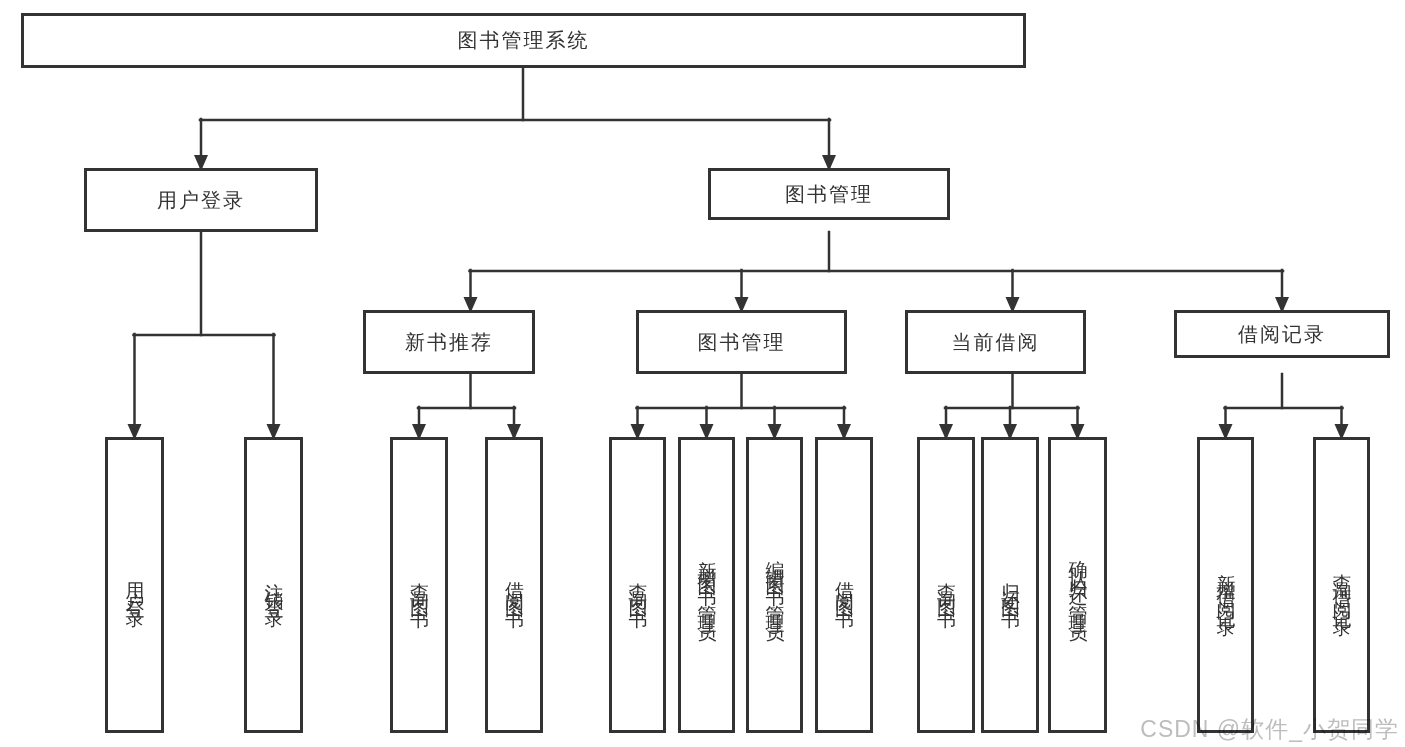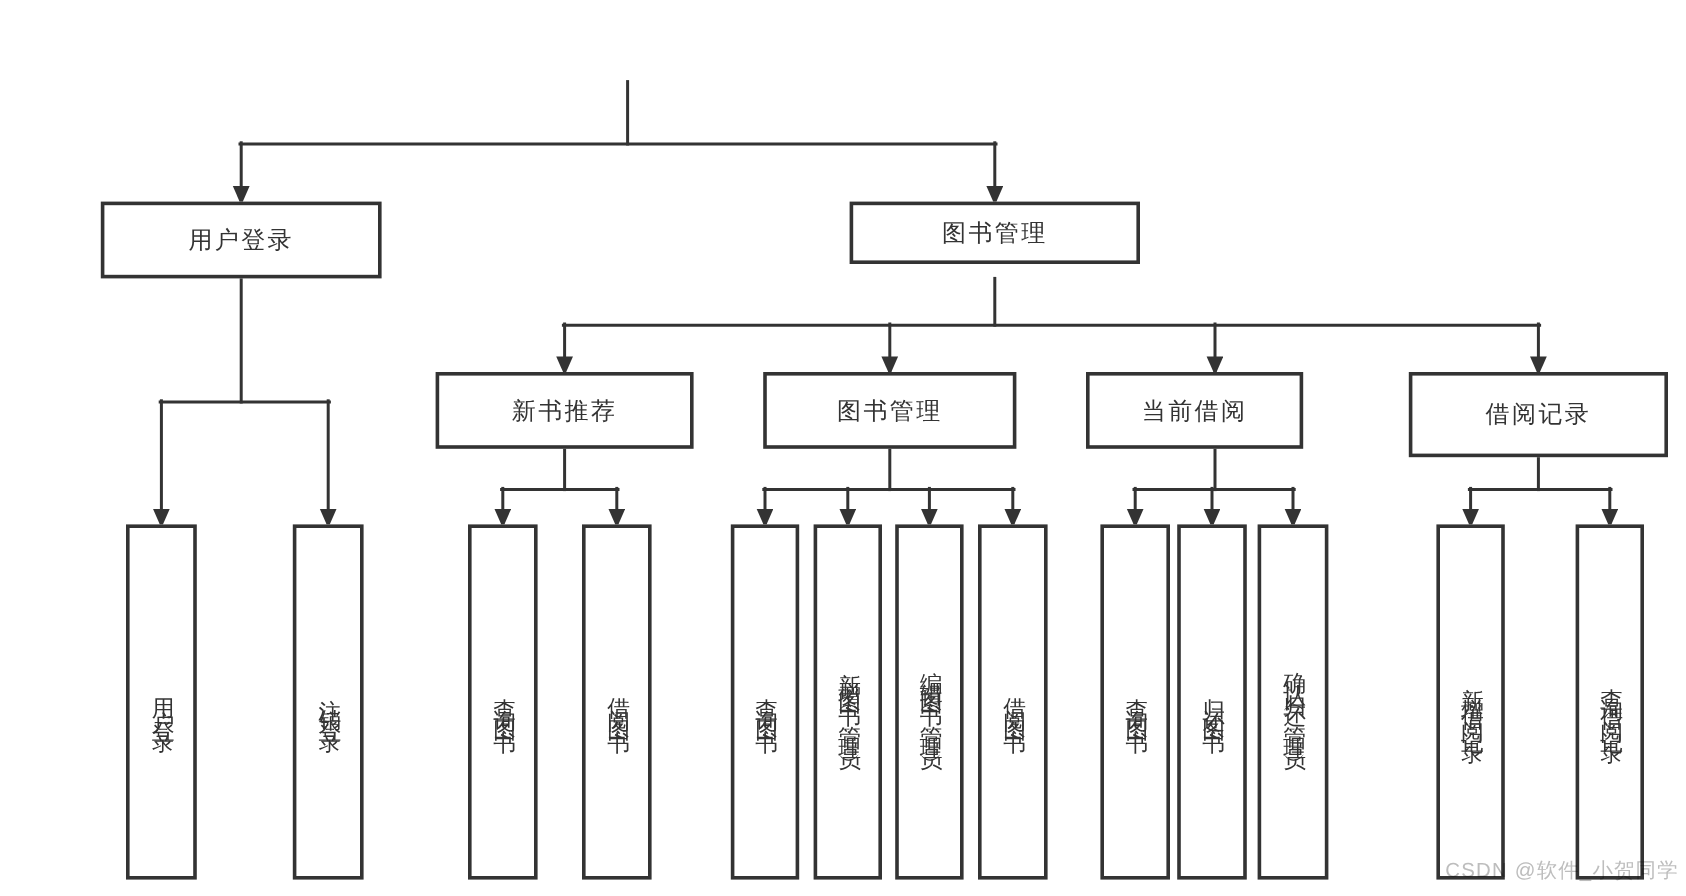--- a/index.html
+++ b/index.html
@@ -38,21 +38,21 @@
   svg.connectors{
     position:absolute;
     left:0;top:0;
     width:1405px;height:747px;
     pointer-events:none;
   }
   .watermark{
     position:absolute;
     top:714px;
     right:6px;
-    font-size:17px;
+    font-size:23px;
     letter-spacing:1px;
     color:#bdbdbd;
     mix-blend-mode:multiply;
     white-space:nowrap;
   }
 </style>
 </head>
 <body>
 
 <div id="canvas">
@@ -100,38 +100,41 @@
       <path d="M1010 407 V440" marker-end="url(#ah)"></path>
       <path d="M1077.5 407 V440" marker-end="url(#ah)"></path>
 
       <path d="M1282 374 V408"></path>
       <path d="M1224.5 408 H1342.5"></path>
       <path d="M1225.5 407 V440" marker-end="url(#ah)"></path>
       <path d="M1341.5 407 V440" marker-end="url(#ah)"></path>
     </g>
   </svg>
 
+  <div class="box" style="left:21px;top:13px;width:1005px;height:55px">
+    <span class="hlabel">图书管理系统</span>
+  </div>
 
   <div class="box" style="left:84px;top:168px;width:234px;height:64px">
     <span class="hlabel">用户登录</span>
   </div>
   <div class="box" style="left:708px;top:168px;width:242px;height:52px">
     <span class="hlabel">图书管理</span>
   </div>
 
-  <div class="box" style="left:363px;top:310px;width:215px;height:64px">
+  <div class="box" style="left:363px;top:310px;width:172px;height:64px">
     <span class="hlabel">新书推荐</span>
   </div>
   <div class="box" style="left:636px;top:310px;width:211px;height:64px">
     <span class="hlabel">图书管理</span>
   </div>
   <div class="box" style="left:905px;top:310px;width:181px;height:64px">
     <span class="hlabel">当前借阅</span>
   </div>
-  <div class="box" style="left:1174px;top:310px;width:216px;height:71px">
+  <div class="box" style="left:1174px;top:310px;width:216px;height:48px">
     <span class="hlabel">借阅记录</span>
   </div>
 
   <div class="box" style="left:105px;top:437px;width:59px;height:296px">
     <span class="vlabel">用户登录</span>
   </div>
   <div class="box" style="left:244px;top:437px;width:59px;height:296px">
     <span class="vlabel">注销登录</span>
   </div>
 

